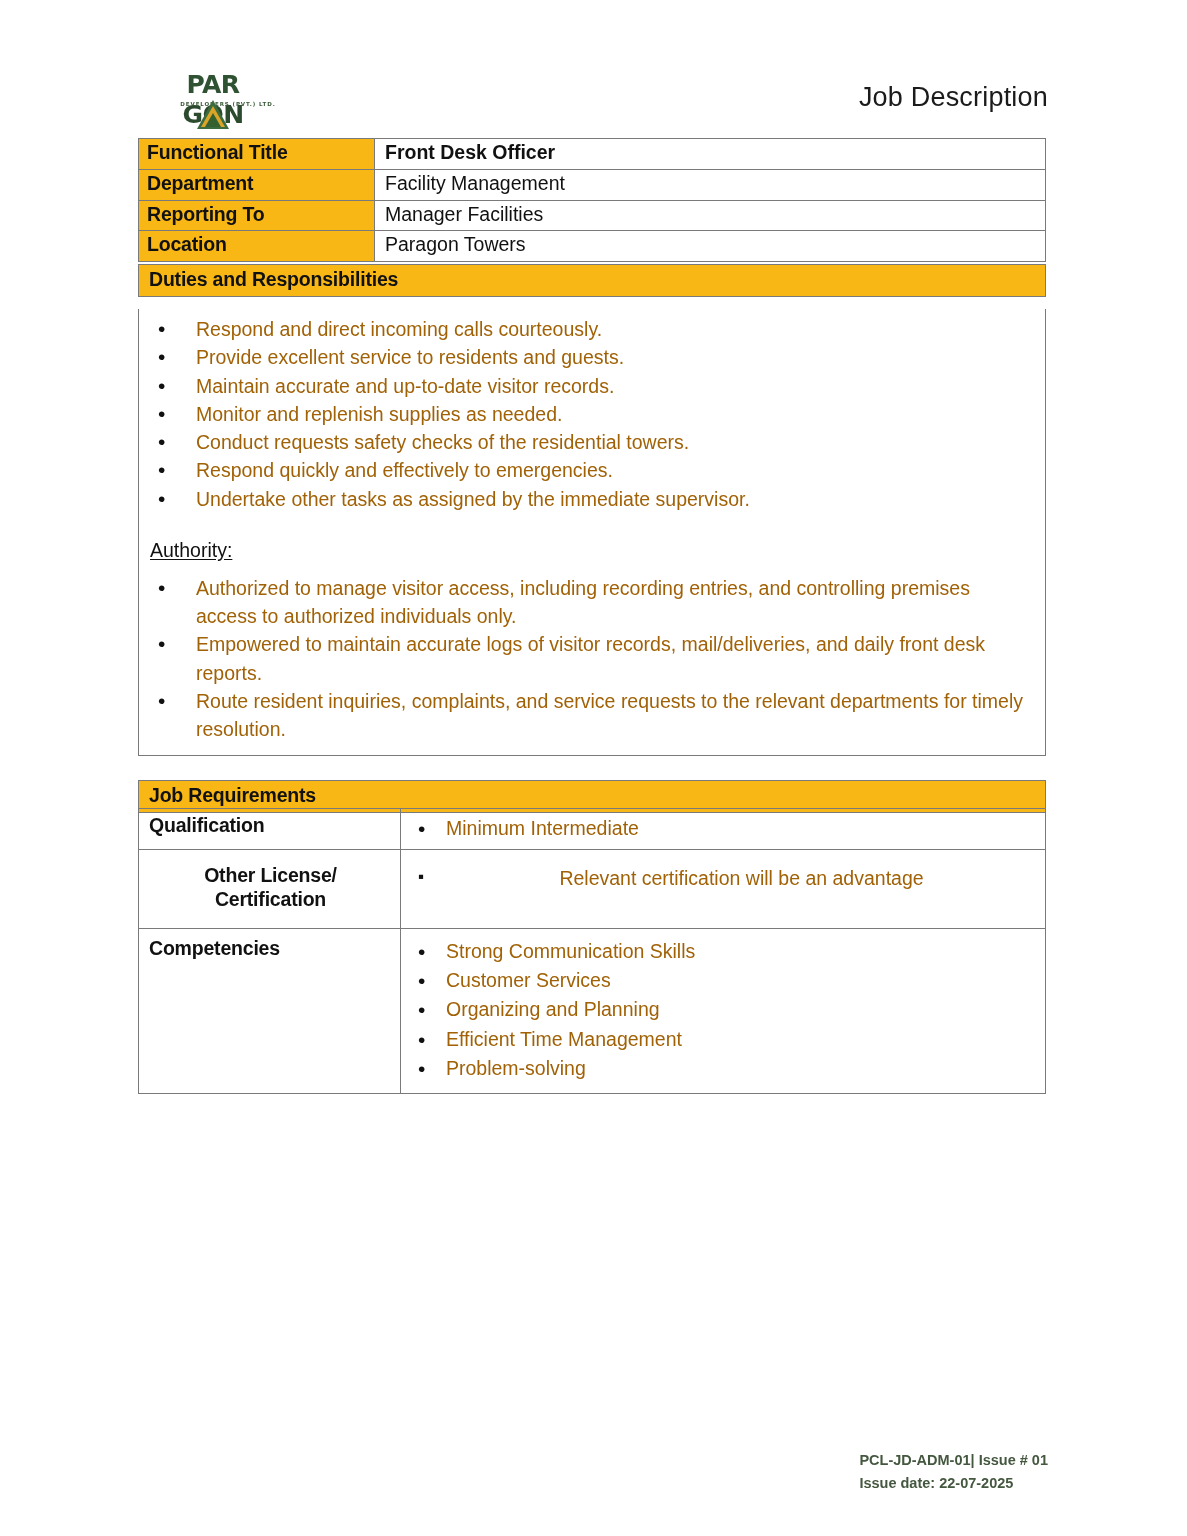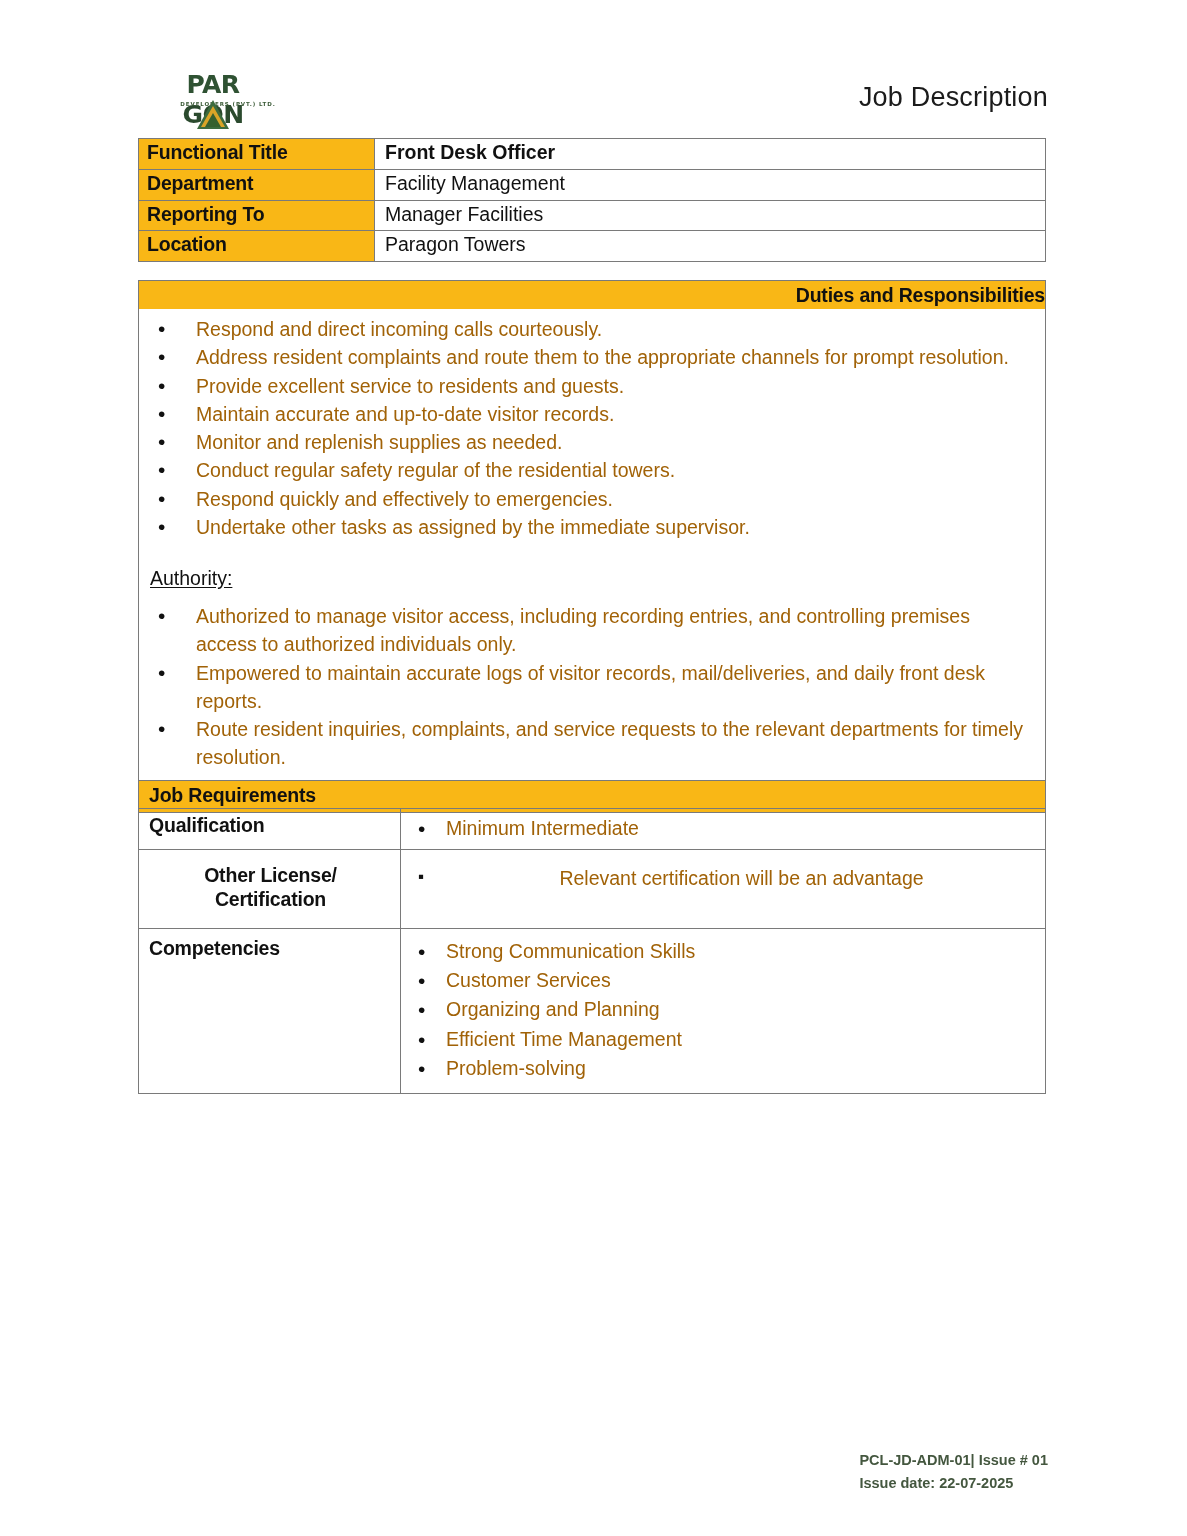--- a/index.html
+++ b/index.html
@@ -144,21 +144,21 @@
     box-sizing: border-box;
     font-weight: bold;
     font-size: 19.5px;
     line-height: 1.22;
     padding: 3px 0 4px 10px;
     color: #111;
     letter-spacing: -0.2px;
   }
 
   
-  #duties-band { top: 280px; text-align: right; }
+  #duties-band { top: 264px; }
   #duties-box {
     position: absolute;
     left: 138px;
     top: 309px;
     width: 908px;
     box-sizing: border-box;
     border: 1.3px solid #7a7a7a;
     border-top: none;
     padding: 6px 10px 12px 10px;
     background: #fff;
@@ -278,25 +278,24 @@
         <td class="label">Location</td>
         <td class="value">Paragon Towers</td>
       </tr>
     </tbody>
   </table>
 
   <div class="band" id="duties-band">Duties and Responsibilities</div>
   <div id="duties-box">
     <ul class="blist">
       <li>Respond and direct incoming calls courteously.</li>
-      <li>Address resident complaints and route them to the appropriate channels for prompt resolution.</li>
       <li>Provide excellent service to residents and guests.</li>
       <li>Maintain accurate and up-to-date visitor records.</li>
       <li>Monitor and replenish supplies as needed.</li>
-      <li>Conduct regular safety regular of the residential towers.</li>
+      <li>Conduct requests safety checks of the residential towers.</li>
       <li>Respond quickly and effectively to emergencies.</li>
       <li>Undertake other tasks as assigned by the immediate supervisor.</li>
     </ul>
     <div class="authority-head">
       <span>Authority:</span>
     </div>
     <ul class="blist">
       <li>Authorized to manage visitor access, including recording entries, and controlling premises access to authorized individuals only.</li>
       <li>Empowered to maintain accurate logs of visitor records, mail/deliveries, and daily front desk reports.</li>
       <li>Route resident inquiries, complaints, and service requests to the relevant departments for timely resolution.</li>

